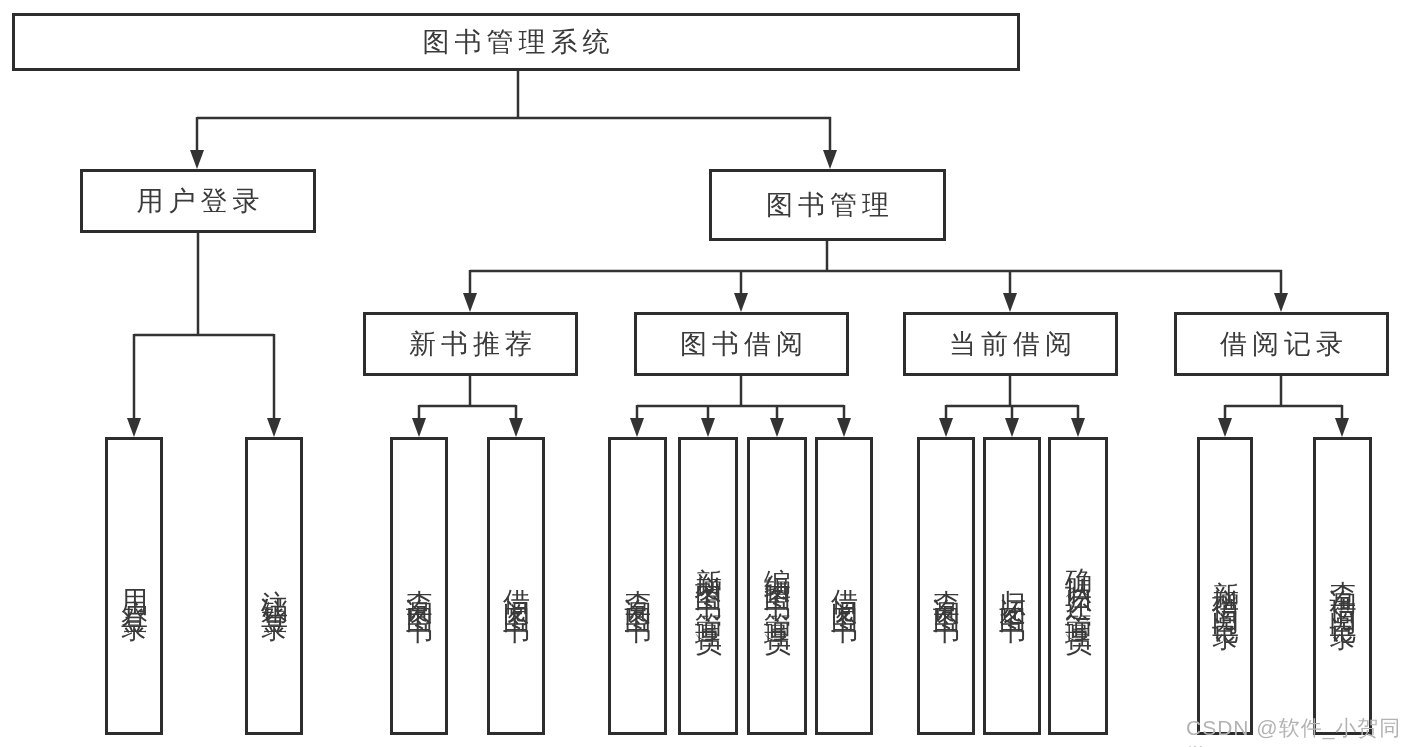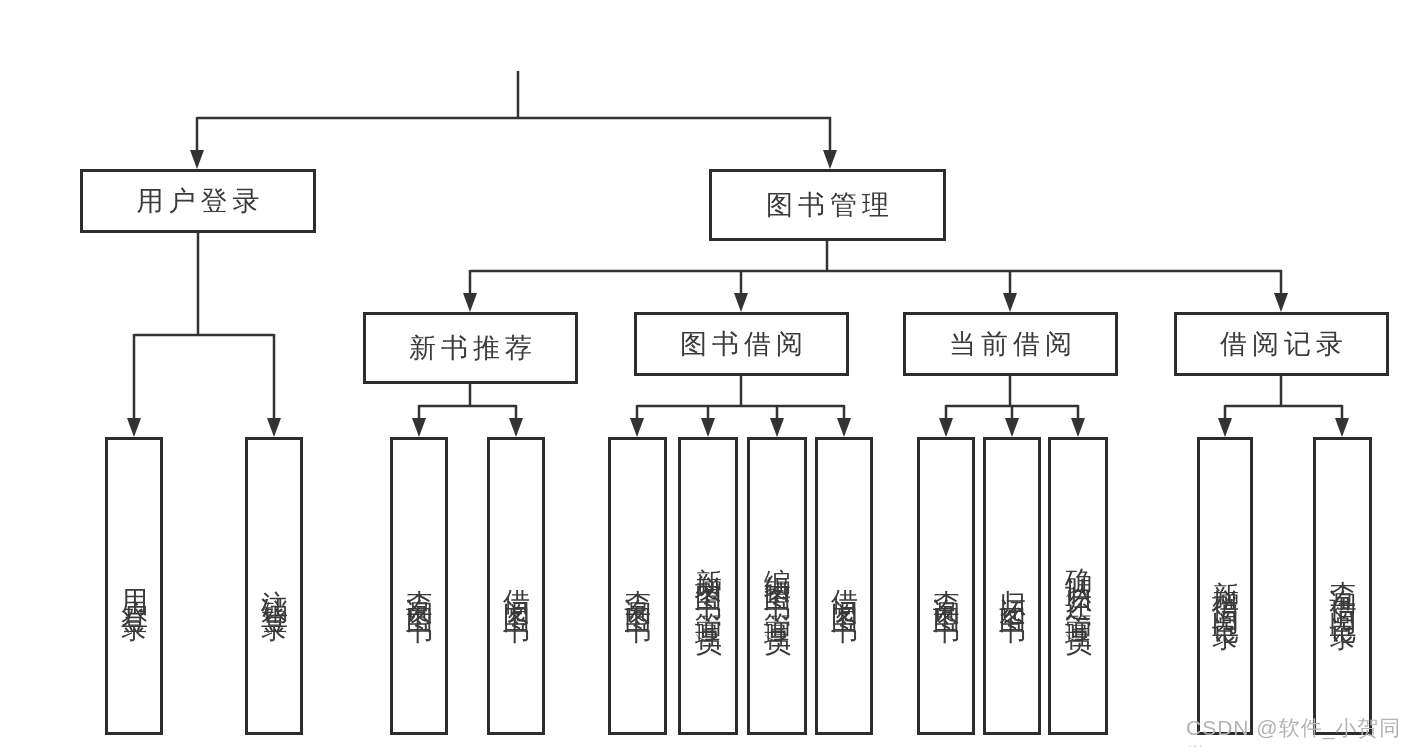--- a/index.html
+++ b/index.html
@@ -122,25 +122,26 @@
     <polygon points="1071,418 1085,418 1078,437"></polygon>
 
     <line x1="1281" y1="375" x2="1281" y2="407"></line>
     <line x1="1225" y1="406" x2="1342" y2="406"></line>
     <line x1="1225" y1="405" x2="1225" y2="419"></line>
     <polygon points="1218,418 1232,418 1225,437"></polygon>
     <line x1="1342" y1="405" x2="1342" y2="419"></line>
     <polygon points="1335,418 1349,418 1342,437"></polygon>
   </svg>
 
+  <div class="node" style="left:12px; top:13px; width:1008px; height:58px;">图书管理系统</div>
 
   <div class="node" style="left:80px; top:169px; width:236px; height:64px;">用户登录</div>
   <div class="node" style="left:709px; top:169px; width:237px; height:72px;">图书管理</div>
 
-  <div class="node" style="left:363px; top:312px; width:215px; height:72px;text-align:center;">新书推荐</div>
+  <div class="node" style="left:363px; top:312px; width:215px; height:64px;text-align:center;">新书推荐</div>
   <div class="node" style="left:903px; top:312px; width:215px; height:64px;">当前借阅</div>
   <div class="node" style="left:634px; top:312px; width:215px; height:64px;">图书借阅</div>
   <div class="node" style="left:1174px; top:312px; width:215px; height:64px;">借阅记录</div>
 
   <div class="node leaf" style="left:105px; top:437px; width:58px; height:298px;">用户登录</div>
   <div class="node leaf" style="left:245px; top:437px; width:58px; height:298px;">注销登录</div>
 
   <div class="node leaf" style="left:390px; top:437px; width:58px; height:298px;">查询图书</div>
   <div class="node leaf" style="left:487px; top:437px; width:58px; height:298px;">借阅图书</div>
 

